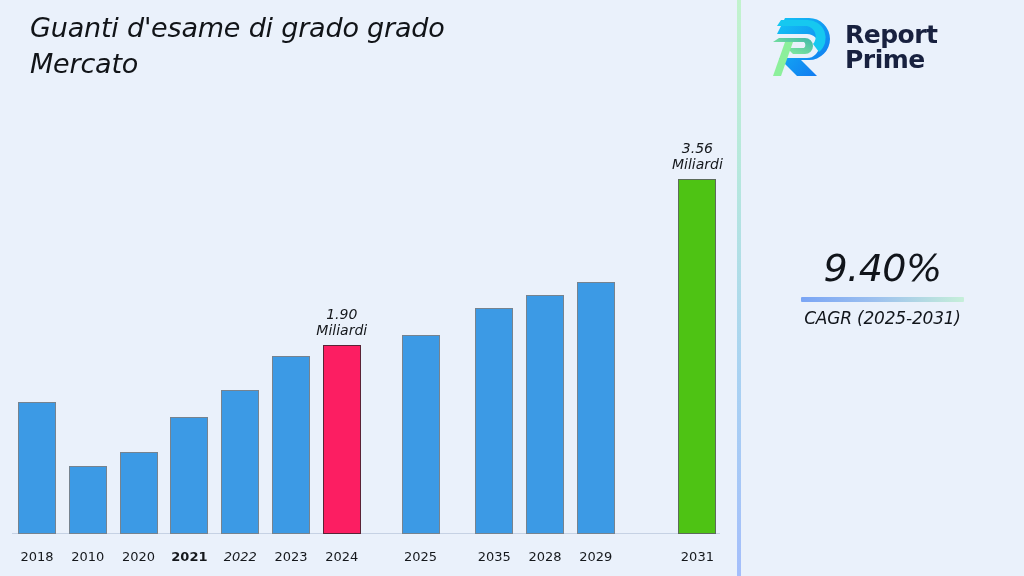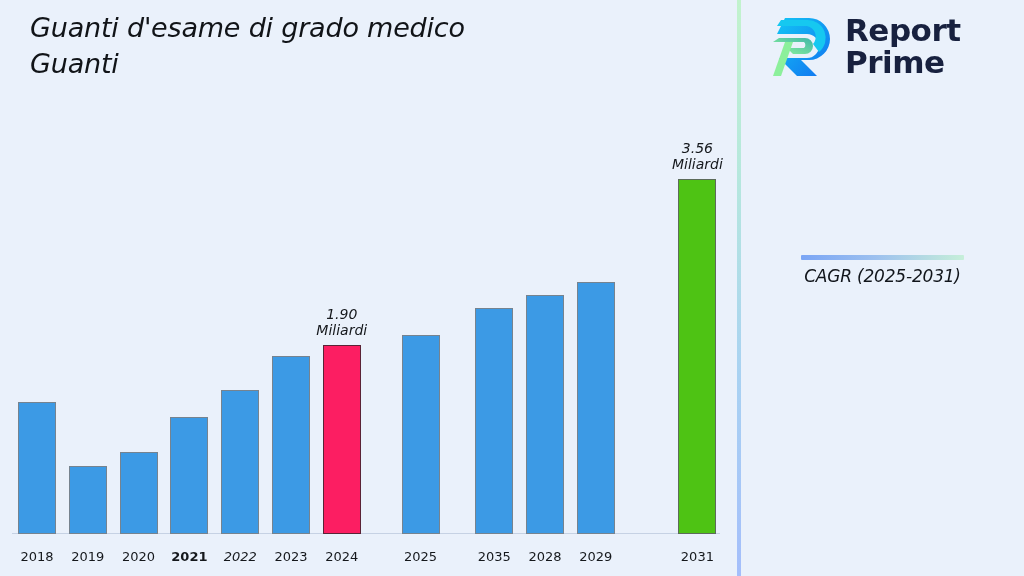--- a/index.html
+++ b/index.html
@@ -131,21 +131,21 @@
     gap: 10px;
   }
   .logo-mark {
     width: 64px;
     height: 66px;
     flex: none;
   }
   .logo-text {
     font-family: "DejaVu Sans", "Liberation Sans", sans-serif;
     font-weight: bold;
-    font-size: 31px;
+    font-size: 25px;
     line-height: 1.02;
     color: #18213f;
     letter-spacing: -0.5px;
   }
   .logo-text span { display: block; }
 
   .cagr-block {
     position: absolute;
     left: 0;
     top: 248px;
@@ -174,32 +174,32 @@
     letter-spacing: -0.2px;
   }
 </style>
 </head>
 <body>
 
 <div class="page">
 
   <div class="left-panel">
 
-    <div class="chart-title">Guanti d'esame di grado medico Guanti</div>
+    <div class="chart-title">Guanti d'esame di grado grado Mercato</div>
 
     <div class="plot" id="plot">
       <div class="axis-line"></div>
 
     <div class="bar-slot" style="left: 18px;">
           <div class="bar" title="2018: 1.32" style="height: 131.629px; width: 38px;"></div>
           <div class="x-label">2018</div>
         </div>
         <div class="bar-slot" style="left: 68.8px;">
           <div class="bar" title="2019: 0.68" style="height: 67.809px; width: 38px;"></div>
-          <div class="x-label">2019</div>
+          <div class="x-label">2010</div>
         </div>
         <div class="bar-slot" style="left: 119.6px;">
           <div class="bar" title="2020: 0.82" style="height: 81.7697px; width: 38px;"></div>
           <div class="x-label">2020</div>
         </div>
         <div class="bar-slot" style="left: 170.4px; font-weight: bold;">
           <div class="bar" title="2021: 1.17" style="height: 116.671px; width: 38px;"></div>
           <div class="x-label">2021</div>
         </div>
         <div class="bar-slot" style="left: 221.2px; font-style: italic;">
@@ -268,17 +268,18 @@
         <path d="M8 24 H34 A8 8 0 0 1 34 40 H22 L16 34 H33 A4 4 0 0 0 33 28 H2 Z" fill="url(#ggreen)"></path>
         <path d="M2 62 L14 28 H22 L10 62 Z" fill="#8cf09b"></path>
       </svg>
       <div class="logo-text">
         <span>Report</span>
         <span>Prime</span>
       </div>
     </div>
 
     <div class="cagr-block">
+      <div class="cagr-value">9.40%</div>
       <div class="cagr-rule"></div>
       <div class="cagr-label">CAGR (2025-2031)</div>
     </div>
   </div>
 </div>
 
 </body></html>

